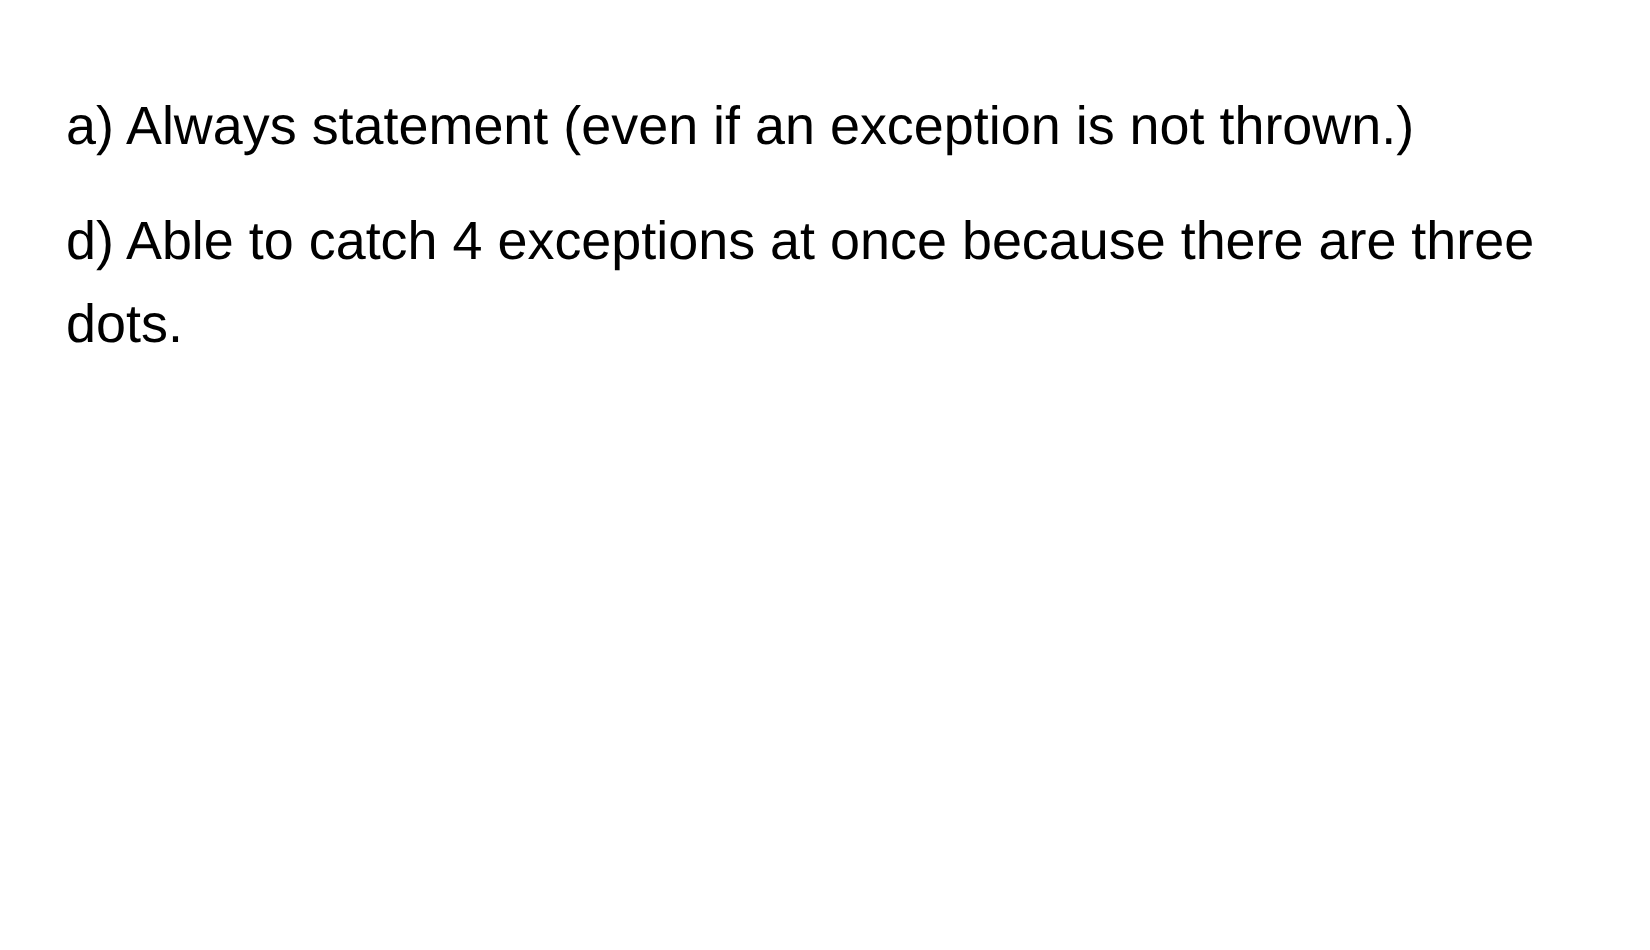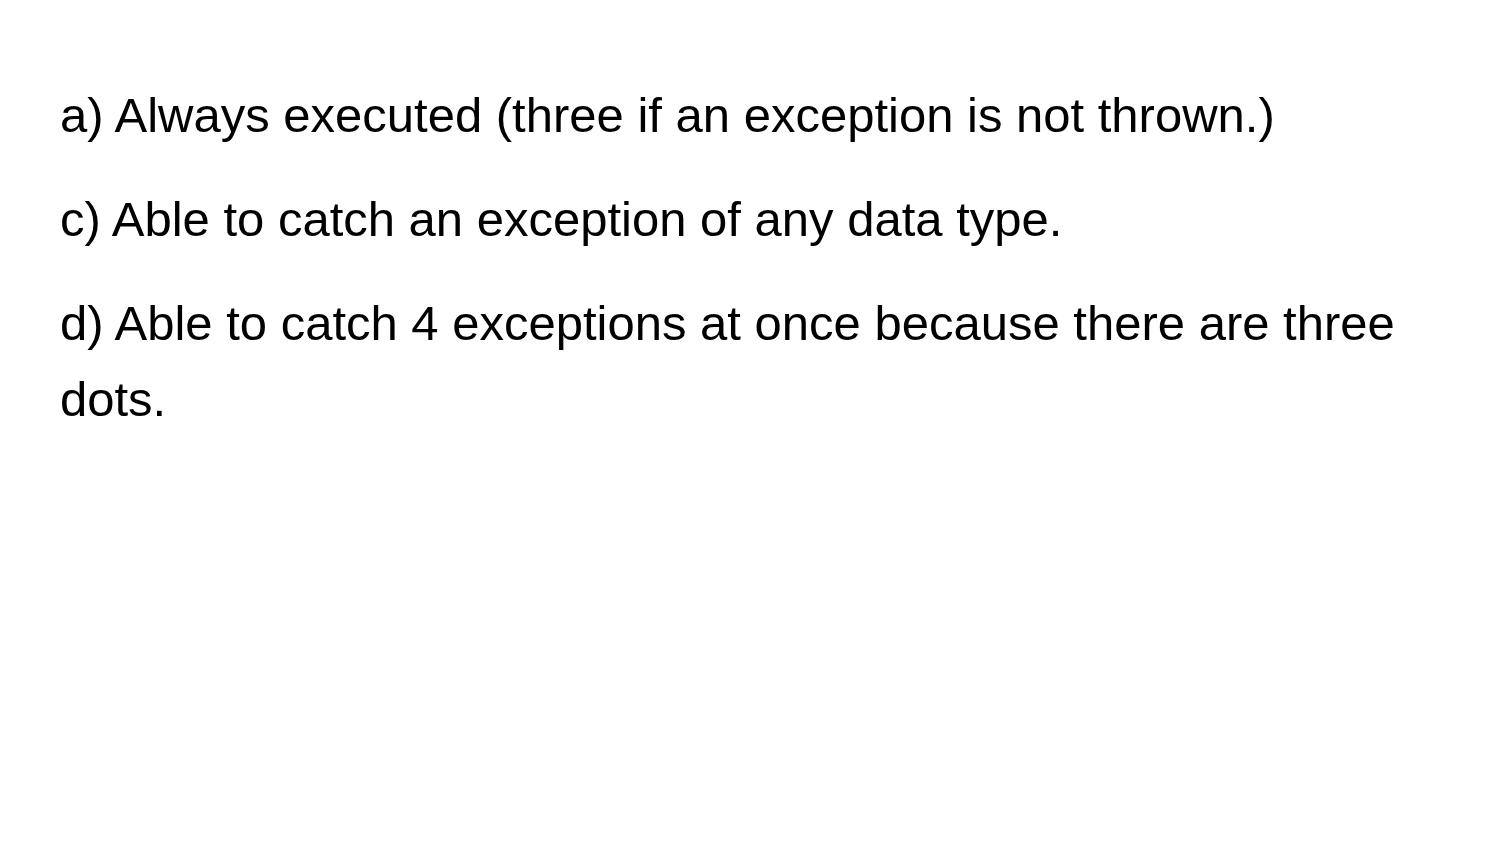--- a/index.html
+++ b/index.html
@@ -30,16 +30,15 @@
     font-weight: 400;
   }
   .option:last-child {
     margin-bottom: 0;
   }
 </style>
 </head>
 <body>
 
 <div class="container">
-  <div class="option">a) Always executed (three if an exception is not thrown.)</div>
-  <div class="option">c) Able to catch an exception of any data type.</div>
+  <div class="option">a) Always statement (even if an exception is not thrown.)</div>
   <div class="option">d) Able to catch 4 exceptions at once because there are three dots.</div>
 </div>
 
 </body></html>

